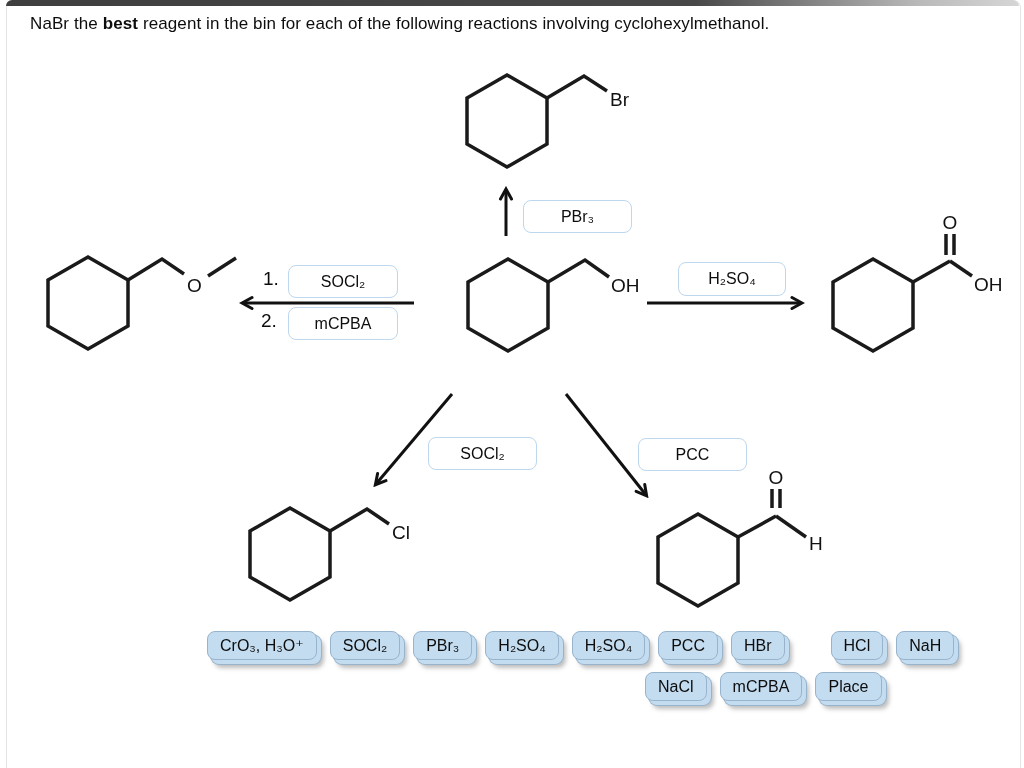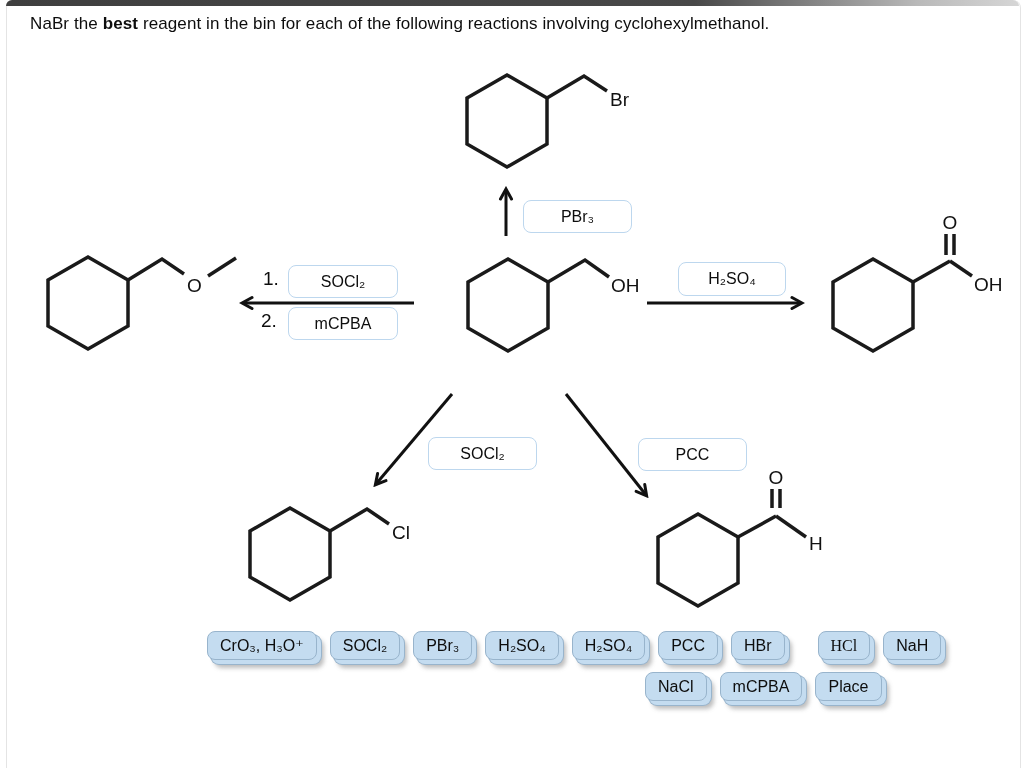--- a/index.html
+++ b/index.html
@@ -32,21 +32,21 @@
     font-size:16px;color:#0d0d0d;box-sizing:border-box;
   }
   .step-num{position:absolute;z-index:2;font-size:19px;color:#0d0d0d;}
   .chip-row{position:absolute;z-index:2;display:flex;gap:13px;align-items:flex-start;}
   .chip{
     height:27px;line-height:27px;padding:0 12px;white-space:nowrap;
     background:#c4dcf0;border:1px solid #98b4cc;border-radius:8px;
     font-size:16px;color:#0d0d0d;
     box-shadow:4px 4px 0 0 #c4dcf0, 4px 4px 0 1px #98b4cc, 7px 8px 4px rgba(110,110,110,0.45);
   }
-  .chip.gap-left{margin-left:20px;font-family:Liberation Serif, serif;}
+  .chip.gap-left{margin-left:33px;}
 </style>
 </head>
 <body>
 
 <div class="frame"></div>
 <div class="top-bar"></div>
 
 <div class="title"><span>NaBr the </span><span class="b">best</span><span> reagent in the bin for each of the following reactions involving cyclohexylmethanol.</span></div>
 
 <svg class="canvas" width="1024" height="768" viewBox="0 0 1024 768">

